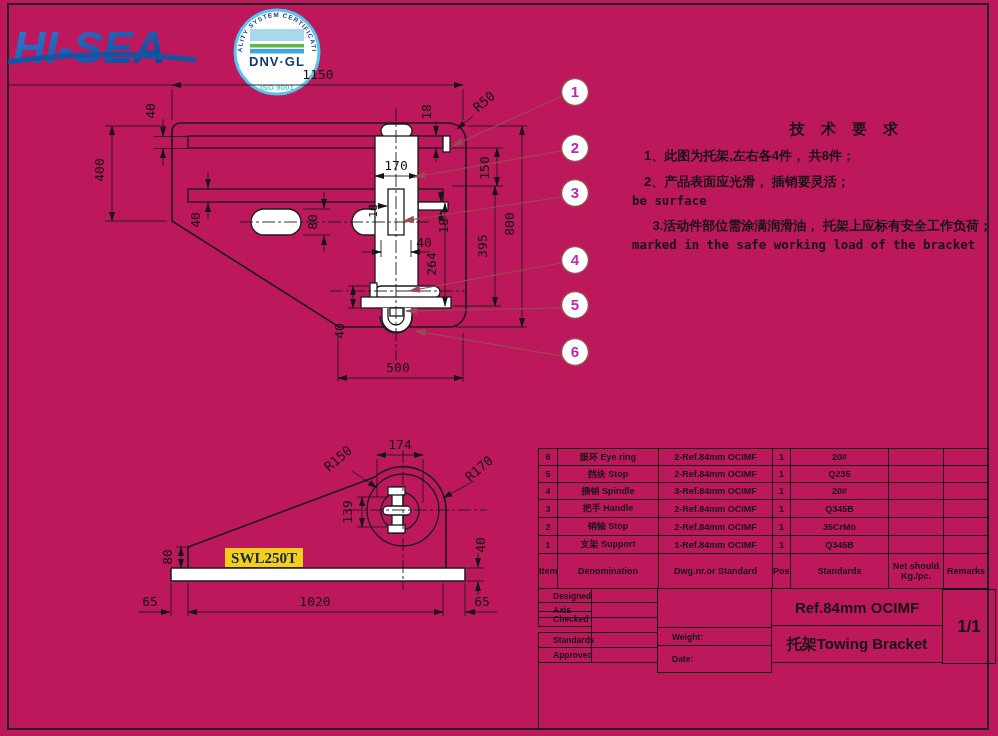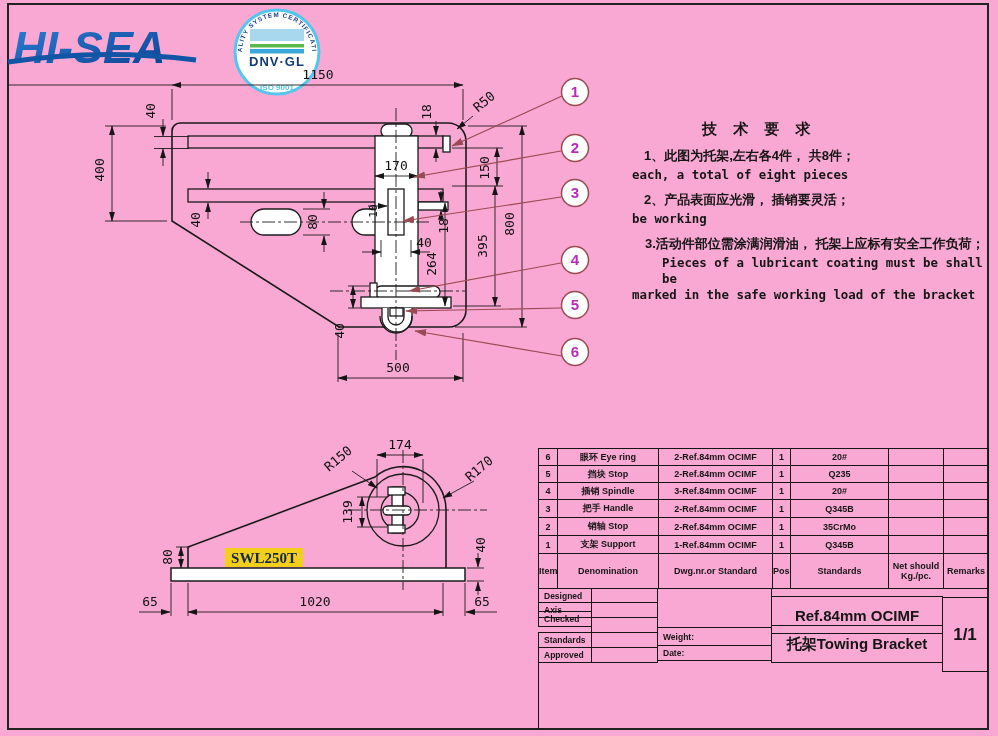--- a/index.html
+++ b/index.html
@@ -1,16 +1,16 @@
 <!DOCTYPE html>
 <html><head>
 <meta charset="utf-8">
 <style>
   html,body{margin:0;padding:0;background:#fff;}
-  .page{position:relative;width:998px;height:736px;background:#f9a8d4;overflow:hidden;
+  .page{position:relative;width:998px;height:736px;background:#be185d;overflow:hidden;
         font-family:"Liberation Sans",sans-serif;color:#151515;}
   svg{position:absolute;left:0;top:0;}
   
   .ol{fill:none;stroke:#1b1b1b;stroke-width:1.6;}
   .ow{fill:#fff;stroke:#1b1b1b;stroke-width:1.5;}
   .md{fill:none;stroke:#1b1b1b;stroke-width:1.3;}
   .mw{fill:#fff;stroke:#1b1b1b;stroke-width:1.3;}
   .dl{fill:none;stroke:#1b1b1b;stroke-width:0.9;}
   .cl{fill:none;stroke:#1b1b1b;stroke-width:0.9;stroke-dasharray:13 3 3 3;}
   .ld{fill:none;stroke:#9a4a52;stroke-width:1.2;}
@@ -18,35 +18,35 @@
   .dt{font:13px "DejaVu Sans Mono",monospace;fill:#111;text-anchor:middle;}
   .dts{font:11px "DejaVu Sans Mono",monospace;fill:#111;text-anchor:middle;}
   .bn{font:700 15px "Liberation Sans",sans-serif;fill:#b82ab8;text-anchor:middle;}
   .swlt{font:700 15px "Liberation Serif",serif;fill:#16284a;text-anchor:middle;}
   .arct{font:700 6.3px "Liberation Sans",sans-serif;fill:#1b3f8f;letter-spacing:1px;}
   .dnv{font:700 13px "Liberation Sans",sans-serif;fill:#103a78;text-anchor:middle;letter-spacing:1px;}
   .iso{font:700 8px "Liberation Sans",sans-serif;fill:#53c6ee;text-anchor:middle;}
   .logo-t{font:italic 700 45px "Liberation Sans",sans-serif;}
   
   .notes{position:absolute;left:630px;top:120px;width:362px;}
-  .n-title{font:700 15px "Liberation Sans",sans-serif;letter-spacing:6px;margin-left:72px;}
+  .n-title{font:700 15px "Liberation Sans",sans-serif;letter-spacing:6px;margin-left:72px;text-align:center;}
   .n-sub{font:700 13px "DejaVu Sans Mono",monospace;margin:5px 0 8px 40px;}
   .n-zh{font:700 13px "Liberation Sans",sans-serif;margin:8px 0 2px 14px;}
-  .n-zh.flush{margin-left:15px;}
+  .n-zh.flush{margin-left:8px;text-align:right;}
   .n-en{font:700 12.4px "DejaVu Sans Mono",monospace;margin-left:32px;line-height:16px;}
   .n-en2{font:700 12.4px "DejaVu Sans Mono",monospace;margin-left:2px;line-height:16px;}
   
   table.bom{position:absolute;left:538px;top:448px;width:450px;border-collapse:collapse;table-layout:fixed;}
   table.bom td,table.bom th{border:1.5px solid #151515;padding:0;text-align:center;
       font:700 9px "Liberation Sans",sans-serif;overflow:hidden;white-space:nowrap;}
   
   .tb{position:absolute;left:538px;top:588px;width:450px;height:75px;}
   .tb .cell{position:absolute;border:1.2px solid #151515;box-sizing:border-box;
       font:700 8.5px "Liberation Sans",sans-serif;display:flex;align-items:center;}
-  .tb .lab{padding-left:5px;}
+  .tb .lab{padding-left:14px;}
   .tb .big{font:700 15px "Liberation Sans",sans-serif;justify-content:center;}
   .tb .page-no{font:700 17px "Liberation Sans",sans-serif;justify-content:center;}
   .below-block{position:absolute;left:538px;top:663px;width:450px;height:66px;
       border-left:1.5px solid #151515;box-sizing:border-box;}
 </style>
 </head>
 <body>
 
 <div class="page">
 
@@ -282,27 +282,25 @@
     <text class="dt" x="315" y="606">1020</text>
     <line class="dl" x1="497" y1="612" x2="466" y2="612" marker-end="url(#mA)"></line>
     <text class="dt" x="482" y="606">65</text>
   </g>
 </svg>
 
 <div class="notes">
   <div class="n-title">技 术 要 求</div>
 
   <div class="n-zh">1、此图为托架,左右各4件， 共8件；</div>
-  <div class="n-en2">each, a total of eight pieces</div>
 
   <div class="n-zh">2、产品表面应光滑， 插销要灵活；</div>
-  <div class="n-en2">be working</div>
+  <div class="n-en2">be surface</div>
 
   <div class="n-zh flush">3.活动件部位需涂满润滑油， 托架上应标有安全工作负荷；</div>
-  <div class="n-en">Pieces of a lubricant coating must be shall be</div>
   <div class="n-en2">marked in the safe working load of the bracket</div>
 </div>
 
 <table class="bom">
   <colgroup>
     <col style="width:19px">
         <col style="width:101px">
         <col style="width:114px">
     <col style="width:18px">
         <col style="width:98px">
@@ -386,23 +384,23 @@
   <div class="cell" style="left:53px;top:14px;width:67px;height:16px"></div>
   <div class="cell lab" style="left:0;top:23px;width:54px;height:16px">Checked</div>
   <div class="cell" style="left:53px;top:29px;width:67px;height:16px"></div>
   <div class="cell lab" style="left:0;top:44px;width:54px;height:16px">Standards</div>
   <div class="cell" style="left:53px;top:44px;width:67px;height:16px"></div>
   <div class="cell lab" style="left:0;top:59px;width:54px;height:16px">Approved</div>
   <div class="cell" style="left:53px;top:59px;width:67px;height:16px"></div>
 
   <div class="cell" style="left:119px;top:0;width:115px;height:40px"></div>
   <div class="cell lab" style="left:119px;top:39px;width:115px;height:19px">Weight:</div>
-  <div class="cell lab" style="left:119px;top:57px;width:115px;height:16px">Date:</div>
-
-  <div class="cell big" style="left:233px;top:8px;width:172px;height:38px">Ref.84mm  OCIMF</div>
+  <div class="cell lab" style="left:119px;top:57px;width:115px;height:28px">Date:</div>
+
+  <div class="cell big" style="left:233px;top:0;width:172px;height:38px">Ref.84mm  OCIMF</div>
   <div class="cell big" style="left:233px;top:37px;width:172px;height:38px">托架Towing Bracket</div>
 
-  <div class="cell page-no" style="left:404px;top:9px;width:46px;height:75px">1/1</div>
+  <div class="cell page-no" style="left:404px;top:1px;width:54px;height:75px">1/1</div>
 </div>
 
 <div class="below-block"></div>
 
 </div>
 
 </body></html>

